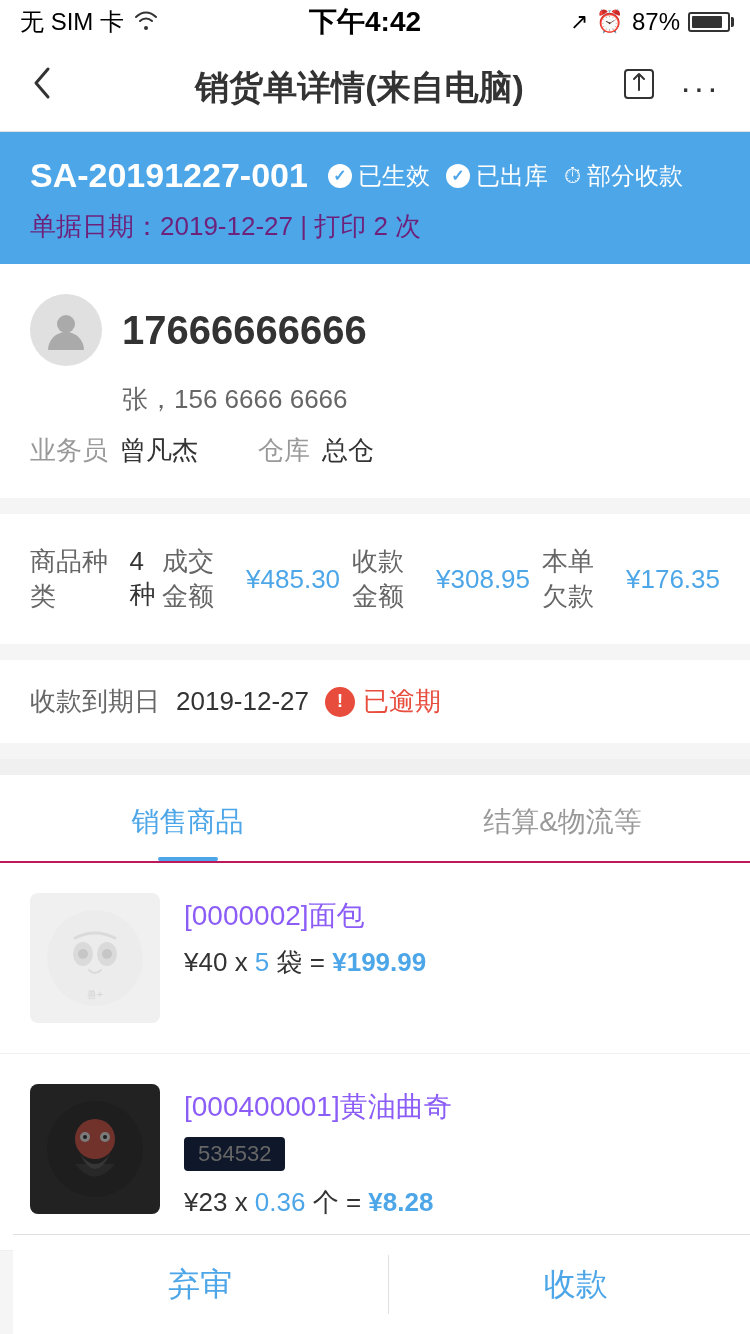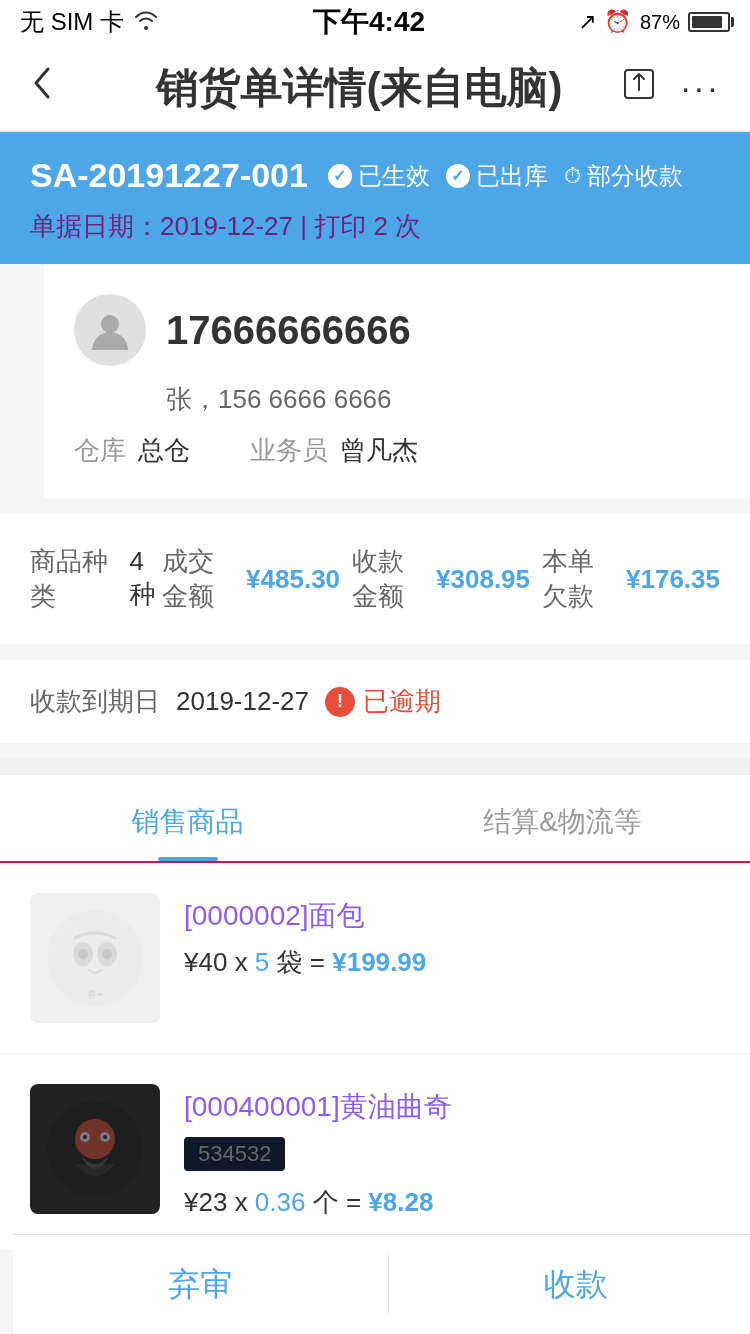--- a/index.html
+++ b/index.html
@@ -63,21 +63,21 @@
       justify-content: space-between;
       padding: 0 30px;
       border-bottom: 1px solid #e0e0e0;
     }
     .nav-back {
       font-size: 36px;
       color: #333;
       cursor: pointer;
     }
     .nav-title {
-      font-size: 42px;
+      font-size: 34px;
       font-weight: 600;
       color: #333;
       margin-left: 43px;
     }
     .nav-actions {
       display: flex;
       align-items: center;
       gap: 24px;
     }
 
@@ -131,21 +131,20 @@
       font-size: 26px;
       color: #701a75;
       opacity: 0.95;
     }
 
     
     .customer-section {
       background: #fff;
       padding: 30px;
       margin-bottom: 16px;
-      margin-left: 44px;
     }
     .customer-row {
       display: flex;
       align-items: center;
       gap: 20px;
       margin-bottom: 16px;
     }
     .avatar {
       width: 72px;
       height: 72px;
@@ -220,21 +219,21 @@
       gap: 20px;
       align-items: center;
     }
     .amount-label {
       font-size: 26px;
       color: #666;
     }
     .amount-value {
       font-size: 26px;
       color: #4da6e8;
-      font-weight: 700;
+      font-weight: 400;
     }
 
     
     .due-section {
       background: #fff;
       padding: 24px 30px;
       margin-bottom: 16px;
       display: flex;
       align-items: center;
       gap: 16px;
@@ -406,21 +405,21 @@
         <path d="M14 16a2 2 0 110 4 2 2 0 010-4z" fill="#333"></path>
         <path d="M8 11c1.6-1.6 3.8-2.6 6-2.6s4.4 1 6 2.6" stroke="#333" stroke-width="2" fill="none" stroke-linecap="round"></path>
         <path d="M4 7C7 4 10.3 2.4 14 2.4S21 4 24 7" stroke="#333" stroke-width="2" fill="none" stroke-linecap="round"></path>
       </svg>
     </span>
   </div>
   <div style="font-weight:600; font-size:28px;">下午4:42</div>
   <div class="status-right">
     <span style="font-size:22px;">↗</span>
     <span style="font-size:22px;">⏰</span>
-    <span style="font-size:20px;">87%</span>
+    <span style="font-size:24px;">87%</span>
     <div class="battery">
       <div class="battery-fill"></div>
     </div>
   </div>
 </div>
 
 <div class="nav-bar">
   <span class="nav-back">
     <svg width="24" height="40" viewBox="0 0 24 40" fill="none">
       <path d="M18 6L6 20L18 34" stroke="#333" stroke-width="3" stroke-linecap="round" stroke-linejoin="round"></path>
@@ -469,26 +468,26 @@
       <svg width="48" height="48" viewBox="0 0 48 48" fill="none">
         <circle cx="24" cy="18" r="9" fill="#aaa"></circle>
         <path d="M6 44c0-9.9 8.1-18 18-18s18 8.1 18 18" fill="#aaa"></path>
       </svg>
     </div>
     <span class="customer-name">17666666666</span>
   </div>
   <div class="customer-sub">张，156 6666 6666</div>
   <div class="customer-info-row">
     <div class="info-item">
+      <span class="info-label">业务员</span>
+      <span class="info-value">曾凡杰</span>
+    </div>
+    <div class="info-item">
       <span class="info-label">仓库</span>
       <span class="info-value">总仓</span>
-    </div>
-    <div class="info-item">
-      <span class="info-label">业务员</span>
-      <span class="info-value">曾凡杰</span>
     </div>
   </div>
 </div>
 
 <div class="summary-section">
   <div class="summary-left">
     <span class="summary-label">商品种类</span>
     <span class="summary-count">4种</span>
   </div>
   <div class="summary-right">

